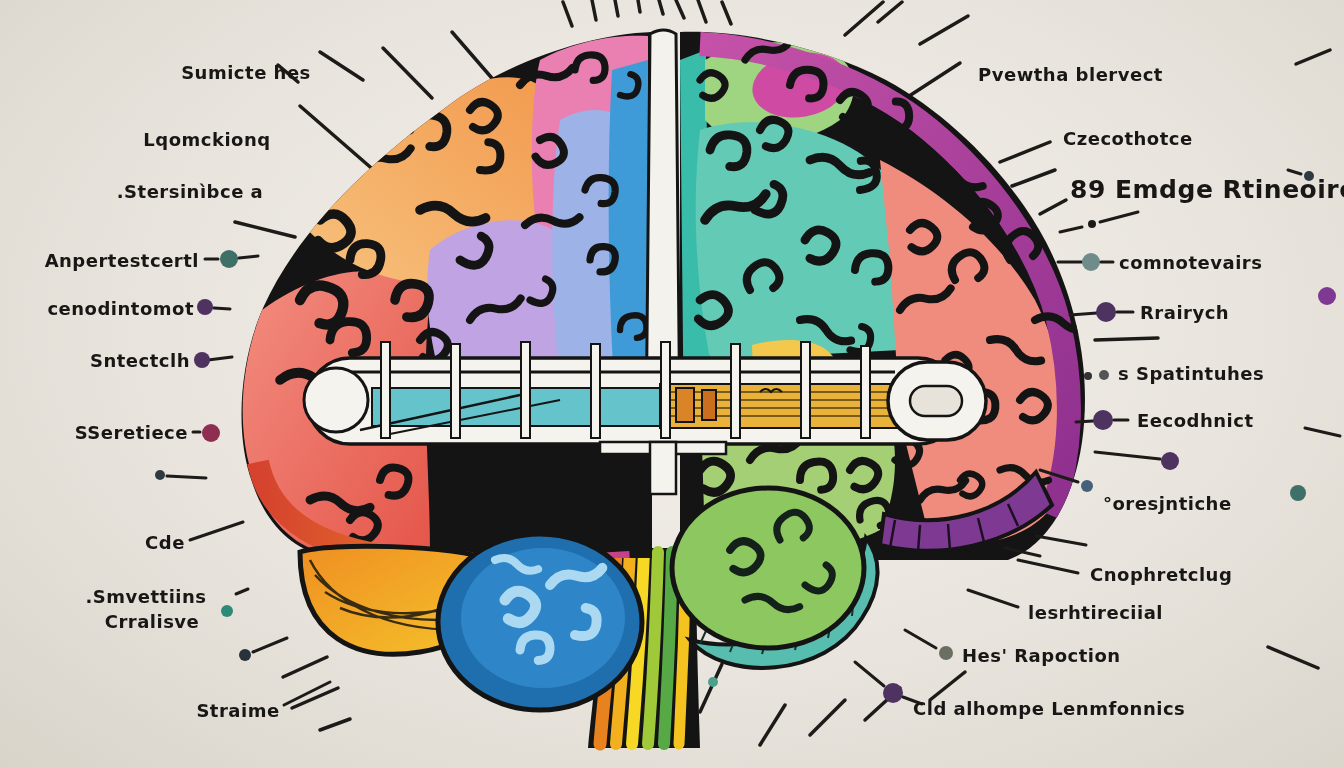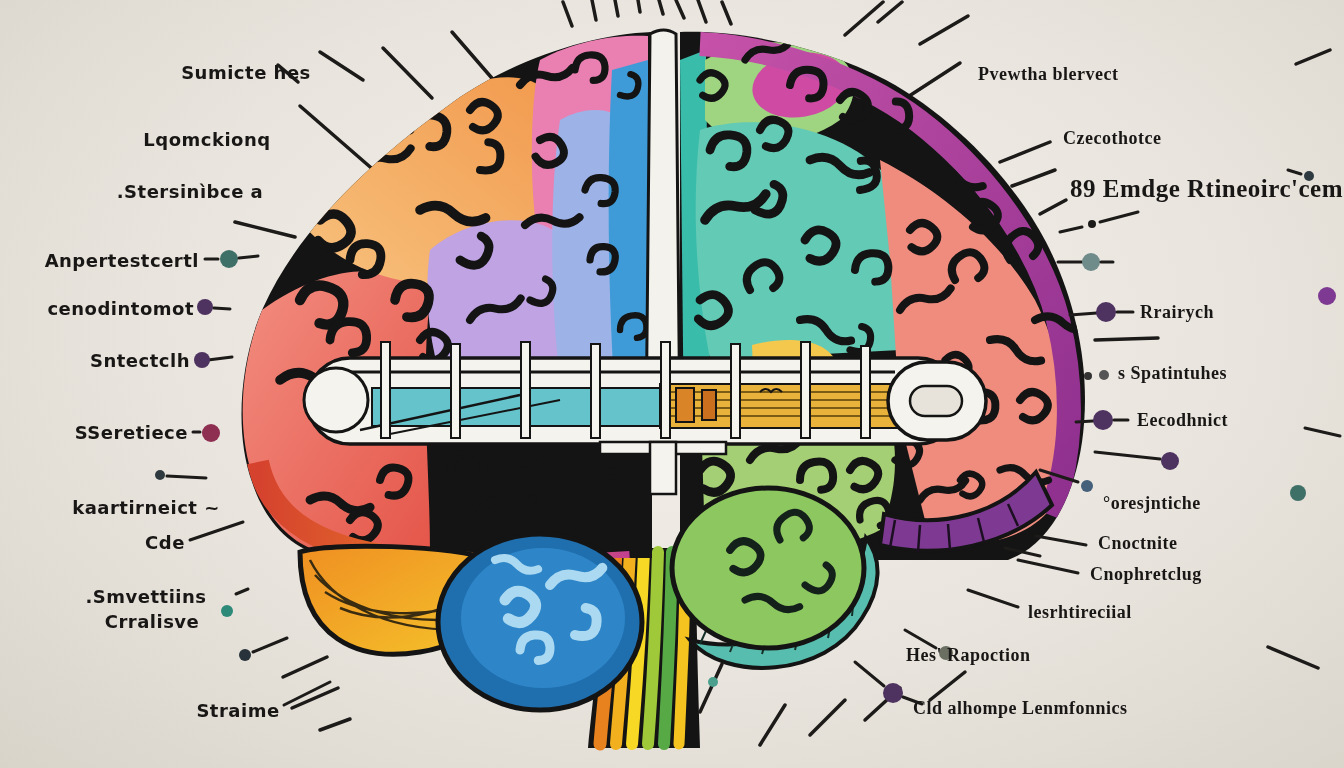--- a/index.html
+++ b/index.html
@@ -3,21 +3,21 @@
 <meta charset="utf-8">
 <style>
   html,body{margin:0;padding:0;background:#555;}
   #stage{position:relative;width:1344px;height:768px;overflow:hidden;
          background:radial-gradient(ellipse at 52% 42%, #f4f1ea 0%, #e9e5de 55%, #d9d4ca 100%);
          font-family:"DejaVu Sans", sans-serif;}
   #art{position:absolute;left:0;top:0;}
   .lbl{position:absolute;color:#191716;font-weight:bold;font-size:18px;
        letter-spacing:.5px;white-space:nowrap;transform:translate(-50%,-50%);}
   .lbl.ra{transform:translate(-100%,-50%);}
-  .lbl.la{transform:translate(0,-50%);font-family:Liberation Serif, serif;}
+  .lbl.la{transform:translate(0,-50%);}
   .lbl.sm{font-size:25px;}
   .gy{fill:none;stroke:#141414;stroke-width:8;stroke-linecap:round;}
   .gyl{fill:none;stroke:#abd9f2;stroke-width:10;stroke-linecap:round;}
   .gyg{fill:none;stroke:#14201a;stroke-width:7;stroke-linecap:round;}
   .ray{stroke:#1d1b19;stroke-width:3.5;stroke-linecap:round;}
   .ldr{stroke:#1d1b19;stroke-width:3;stroke-linecap:round;}
 </style>
 </head>
 <body>
 
@@ -318,31 +318,30 @@
   </g>
 </svg>
 
   <div class="lbl" style="left:246px;top:72px">Sumicte hes</div>
   <div class="lbl" style="left:207px;top:139px">Lqomckionq</div>
   <div class="lbl" style="left:190px;top:191px">.Stersinìbce a</div>
   <div class="lbl ra" style="left:199px;top:260px">Anpertestcertl</div>
   <div class="lbl ra" style="left:194px;top:308px">cenodintomot</div>
   <div class="lbl ra" style="left:188px;top:432px">SSeretiece</div>
   <div class="lbl ra" style="left:190px;top:360px">Sntectclh</div>
-  <div class="lbl" style="left:146px;top:507px">kaartirneict ~</div>
   <div class="lbl" style="left:165px;top:542px">Cde</div>
   <div class="lbl" style="left:146px;top:596px">.Smvettiins</div>
   <div class="lbl" style="left:152px;top:621px">Crralisve</div>
   <div class="lbl" style="left:238px;top:710px">Straime</div>
 
   <div class="lbl la" style="left:978px;top:74px">Pvewtha blervect</div>
   <div class="lbl la" style="left:1063px;top:138px">Czecothotce</div>
   <div class="lbl la sm" style="left:1070px;top:189px">89 Emdge Rtineoirc'cem</div>
+  <div class="lbl la" style="left:1119px;top:262px">comnotevairs</div>
   <div class="lbl la" style="left:1140px;top:312px">Rrairych</div>
   <div class="lbl la" style="left:1118px;top:373px">s Spatintuhes</div>
   <div class="lbl la" style="left:1137px;top:420px">Eecodhnict</div>
   <div class="lbl la" style="left:1103px;top:503px">°oresjntiche</div>
-  <div class="lbl la" style="left:1098px;top:543px">Cnoctnite</div>
   <div class="lbl la" style="left:1090px;top:574px">Cnophretclug</div>
   <div class="lbl la" style="left:1028px;top:612px">lesrhtireciial</div>
-  <div class="lbl la" style="left:906px;top:655px">Hes' Rapoction</div>
+  <div class="lbl la" style="left:962px;top:655px">Hes' Rapoction</div>
   <div class="lbl la" style="left:913px;top:708px">Cld alhompe Lenmfonnics</div>
 </div>
 
 </body></html>

